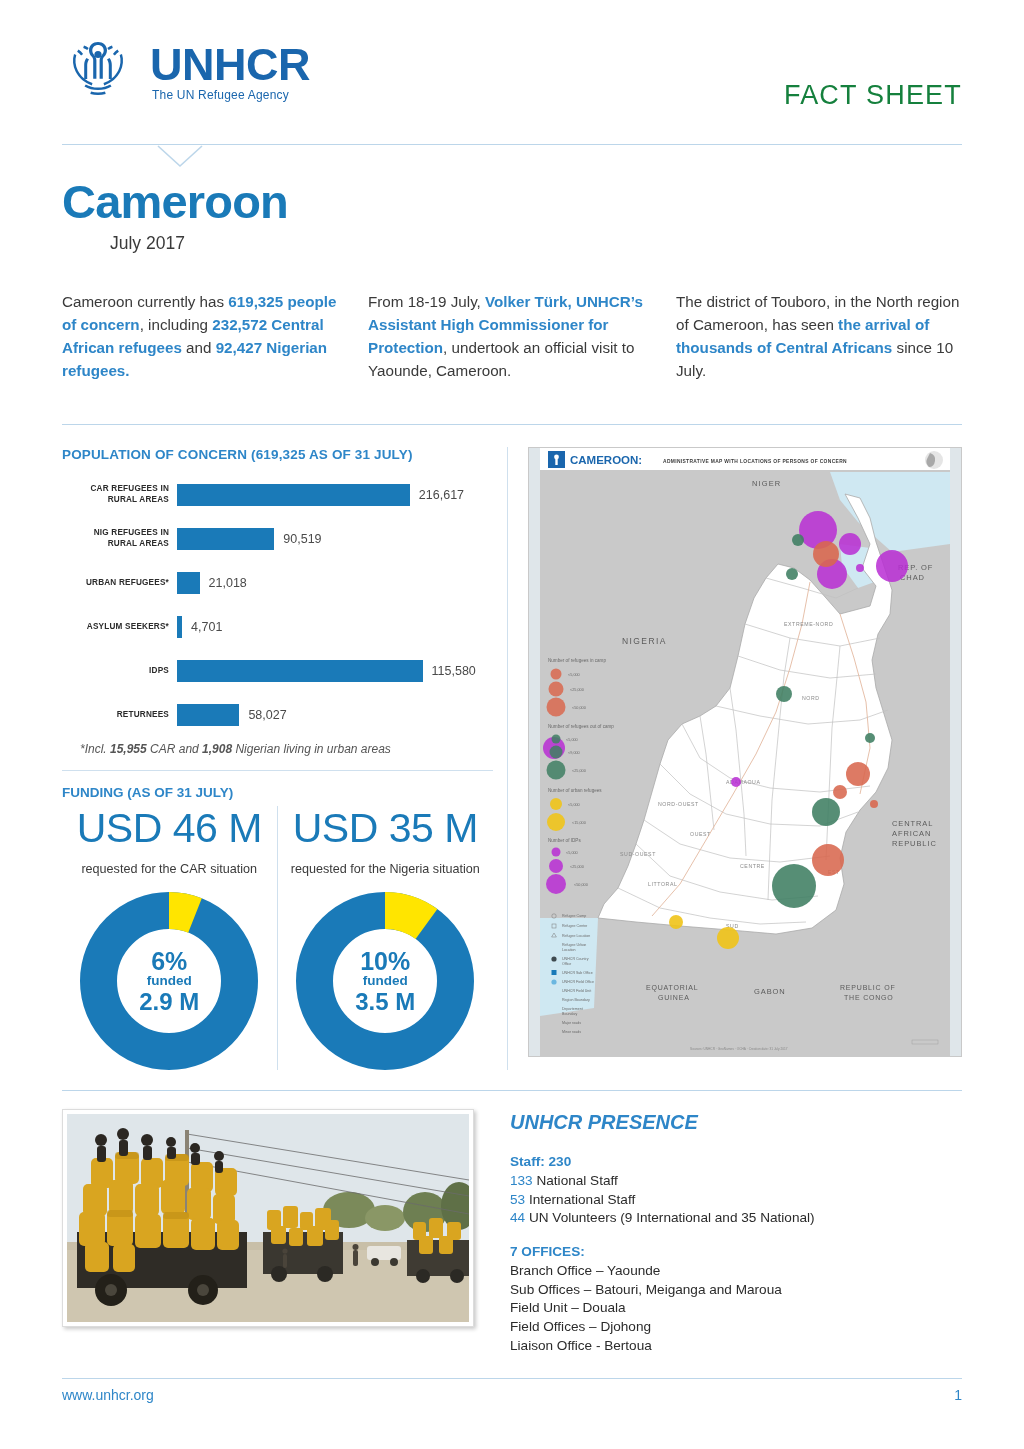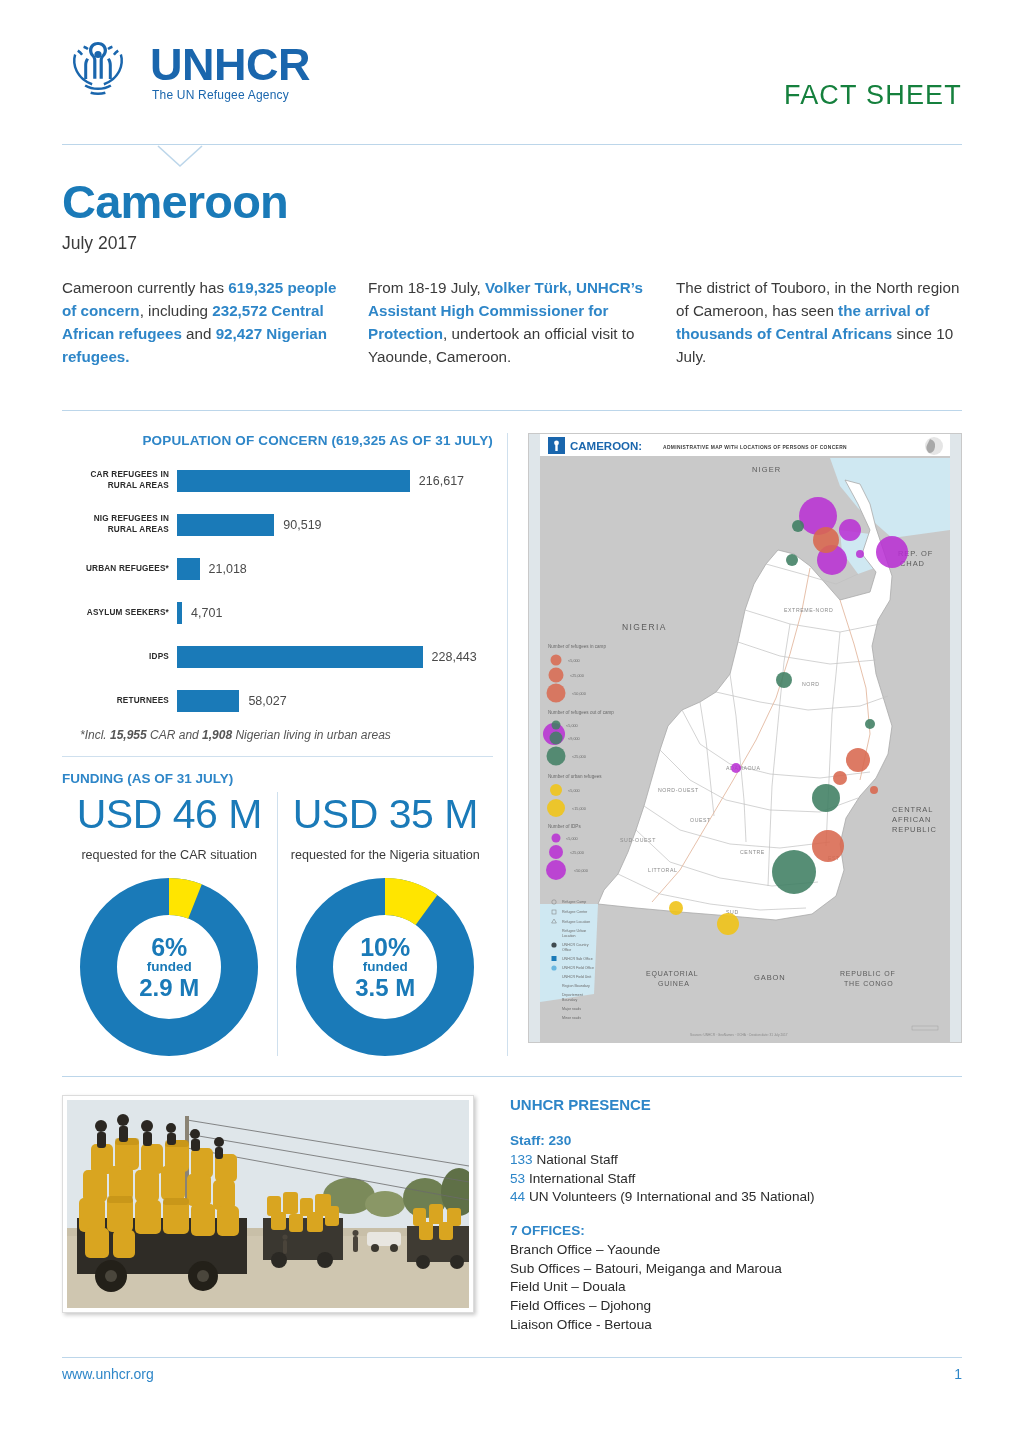--- a/index.html
+++ b/index.html
@@ -18,38 +18,38 @@
   .logo-text { display: flex; flex-direction: column; }
   .logo-name { font-size: 45px; font-weight: bold; color: #1a66ad; letter-spacing: -0.5px; line-height: 0.95; }
   .logo-tag { font-size: 12px; color: #1a66ad; letter-spacing: 0.2px; margin-top: 1px; margin-left: 2px; }
   .fact-sheet { font-size: 27px; color: #15803d; letter-spacing: 1.2px; margin-top: 46px; font-weight: 400; }
 
   .hr-top { position: relative; border-top: 1.3px solid #bcd6ea; margin-top: 34px; }
   .notch { position: absolute; left: 94px; top: -1px; width: 48px; height: 26px; }
 
   
   .title { font-size: 47px; font-weight: bold; color: #1a7ab8; letter-spacing: -0.8px; margin-top: 33px; line-height: 1; }
-  .subtitle { font-size: 17.5px; color: #3b3b3b; margin-top: 8px; }
-
-  
-  .highlights { display: flex; gap: 0; margin-top: 22px; }
+  .subtitle { font-size: 17.5px; color: #3b3b3b; margin-top: 8px; margin-left: 48px; }
+
+  
+  .highlights { display: flex; gap: 0; margin-top: 36px; }
   .hl-col { font-size: 15.2px; line-height: 1.52; color: #3a3a3a; }
   .hl-col:nth-child(1) { width: 306px; padding-right: 24px; }
   .hl-col:nth-child(2) { width: 308px; padding-right: 24px; }
   .hl-col:nth-child(3) { width: 286px; }
   .hl-col b { color: #2e86c8; font-weight: bold; }
 
   .hr-mid { border-top: 1.3px solid #bcd6ea; margin-top: 42px; }
 
   
   .main { display: flex; margin-top: 22px; }
   .left-col { width: 446px; padding-right: 14px; border-right: 1.2px solid #cfe0ee; }
   .right-col { width: 454px; padding-left: 20px; }
 
-  .sec-head { font-size: 13.5px; font-weight: bold; color: #2e86c8; letter-spacing: 0.15px; text-align: right; }
+  .sec-head { font-size: 13.5px; font-weight: bold; color: #2e86c8; letter-spacing: 0.15px; }
 
   
   .chart { margin-top: 16px; }
   .bar-row { display: flex; align-items: center; height: 33px; margin-bottom: 11px; }
   .bar-label { width: 115px; text-align: right; padding-right: 8px; font-size: 8.2px; font-weight: bold; color: #2b2b2b; letter-spacing: 0.2px; line-height: 1.28; }
   .bar-track { flex: 1; display: flex; align-items: center; height: 100%; }
   .bar-fill { height: 22px; background: #1a7ab8; }
   .bar-val { font-size: 12.5px; color: #4a4a4a; margin-left: 9px; white-space: nowrap; }
   .footnote { font-size: 12px; font-style: italic; color: #555; margin-top: 6px; margin-left: 18px; }
   .footnote b { font-weight: bold; }
@@ -71,21 +71,21 @@
 
   
   .map-box { width: 100%; height: 610px; border: 1px solid #c9c9c9; background: #dfe6ea; position: relative; overflow: hidden; }
 
   
   .hr-bot { border-top: 1.3px solid #bcd6ea; margin-top: 20px; }
   .bottom { display: flex; margin-top: 18px; }
   .photo-col { width: 430px; }
   .photo-frame { width: 412px; height: 218px; border: 1px solid #dcdcdc; background: #ffffff; padding: 4px; box-shadow: 2px 2px 4px rgba(0,0,0,0.22); }
   .presence-col { width: 470px; padding-left: 18px; font-size: 13.6px; color: #2b2b2b; line-height: 1.38; }
-  .presence-col .ph { font-weight: bold; color: #2e86c8; font-size: 15px; }
+  .presence-col .ph { font-weight: bold; color: #2e86c8; font-size: 20px; font-style: italic; }
   .presence-col .num { color: #2e86c8; }
   .presence-col .staff { font-weight: bold; color: #2e86c8; margin-top: 16px; }
   .offices-head { font-weight: bold; color: #2e86c8; margin-top: 15px; }
 
   
   .hr-foot { border-top: 1.3px solid #bcd6ea; margin-top: 22px; }
   .footer { display: flex; justify-content: space-between; padding-top: 8px; font-size: 14px; color: #2e86c8; }
 </style>
 </head>
 <body>
@@ -160,21 +160,21 @@
             <div class="bar-label">ASYLUM SEEKERS*</div>
             <div class="bar-track">
               <div class="bar-fill" style="width: 5.05358px; background: rgb(26, 122, 184);"></div>
               <div class="bar-val">4,701</div>
             </div>
           </div>
           <div class="bar-row">
             <div class="bar-label">IDPS</div>
             <div class="bar-track">
               <div class="bar-fill" style="width: 245.576px; background: rgb(26, 122, 184);"></div>
-              <div class="bar-val">228,443</div>
+              <div class="bar-val">115,580</div>
             </div>
           </div>
           <div class="bar-row">
             <div class="bar-label">RETURNEES</div>
             <div class="bar-track">
               <div class="bar-fill" style="width: 62.379px; background: rgb(26, 122, 184);"></div>
               <div class="bar-val">58,027</div>
             </div>
           </div>
         </div>

